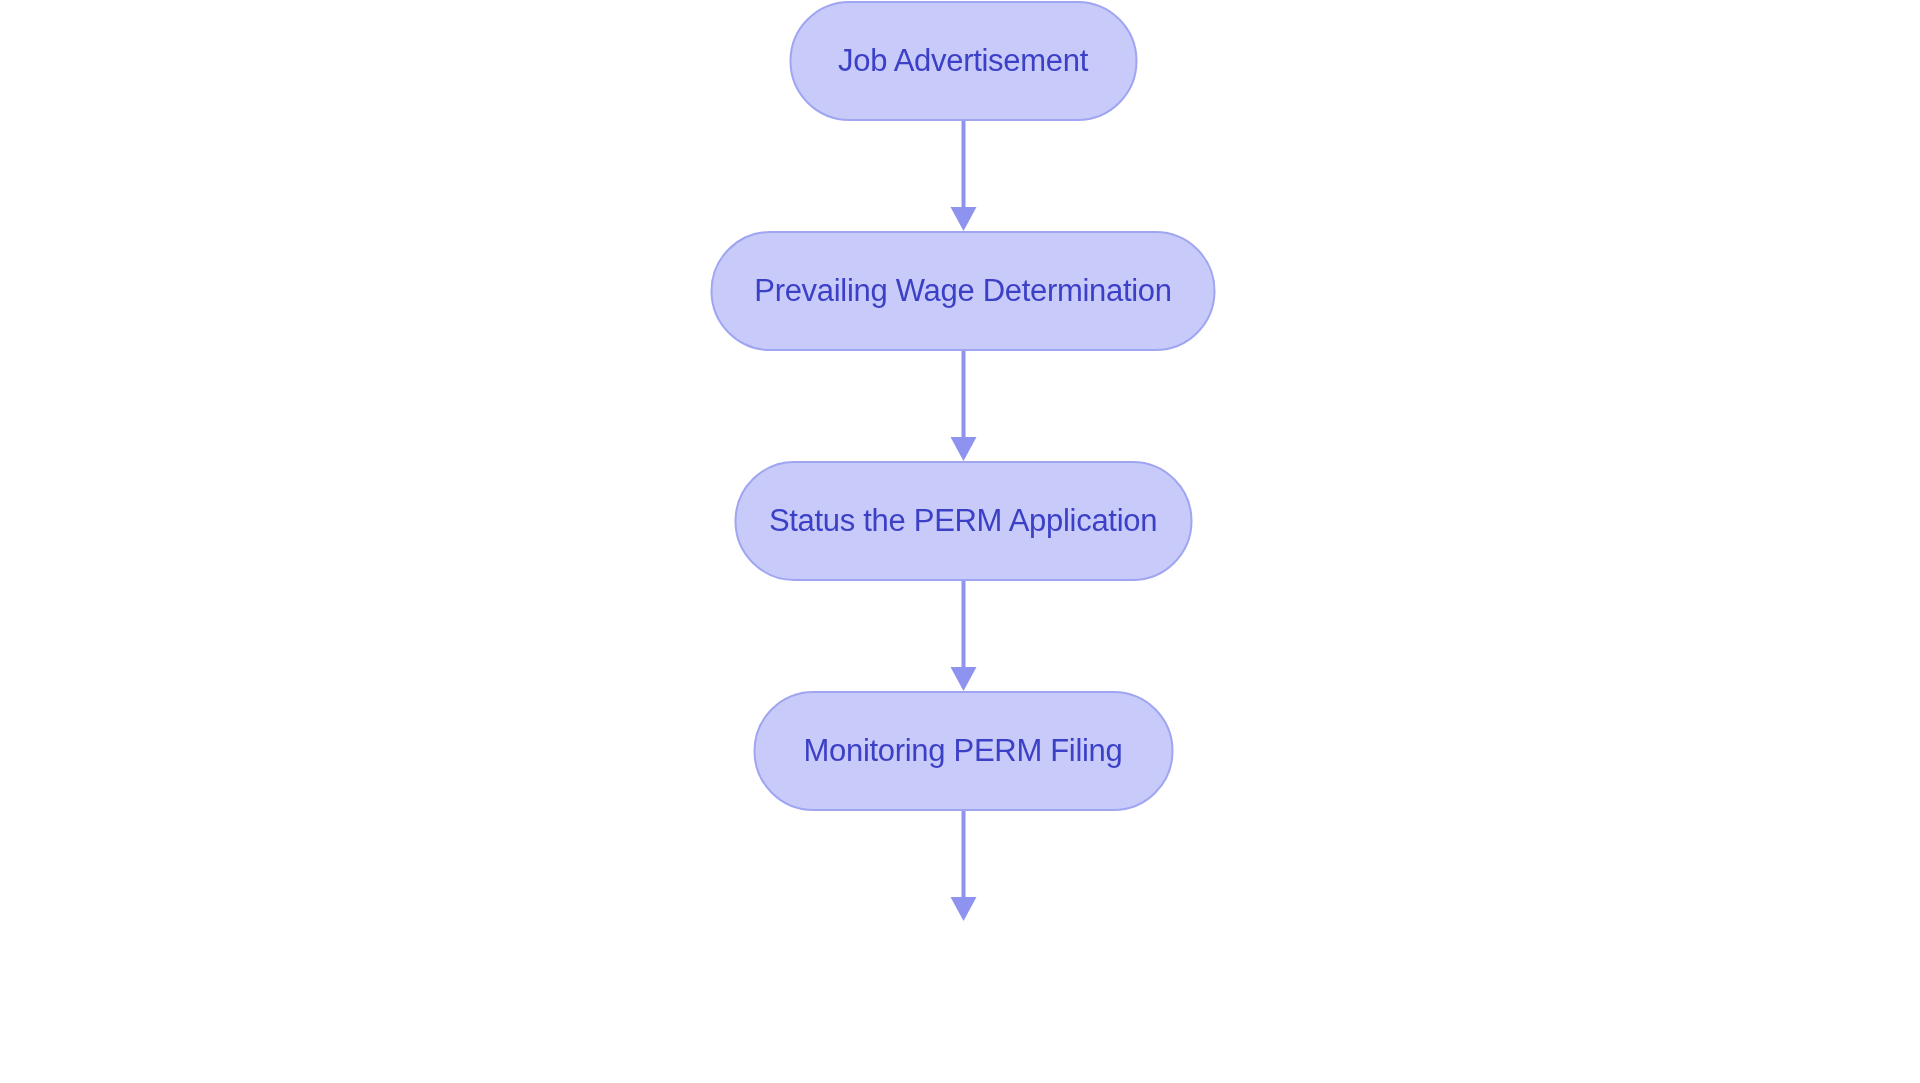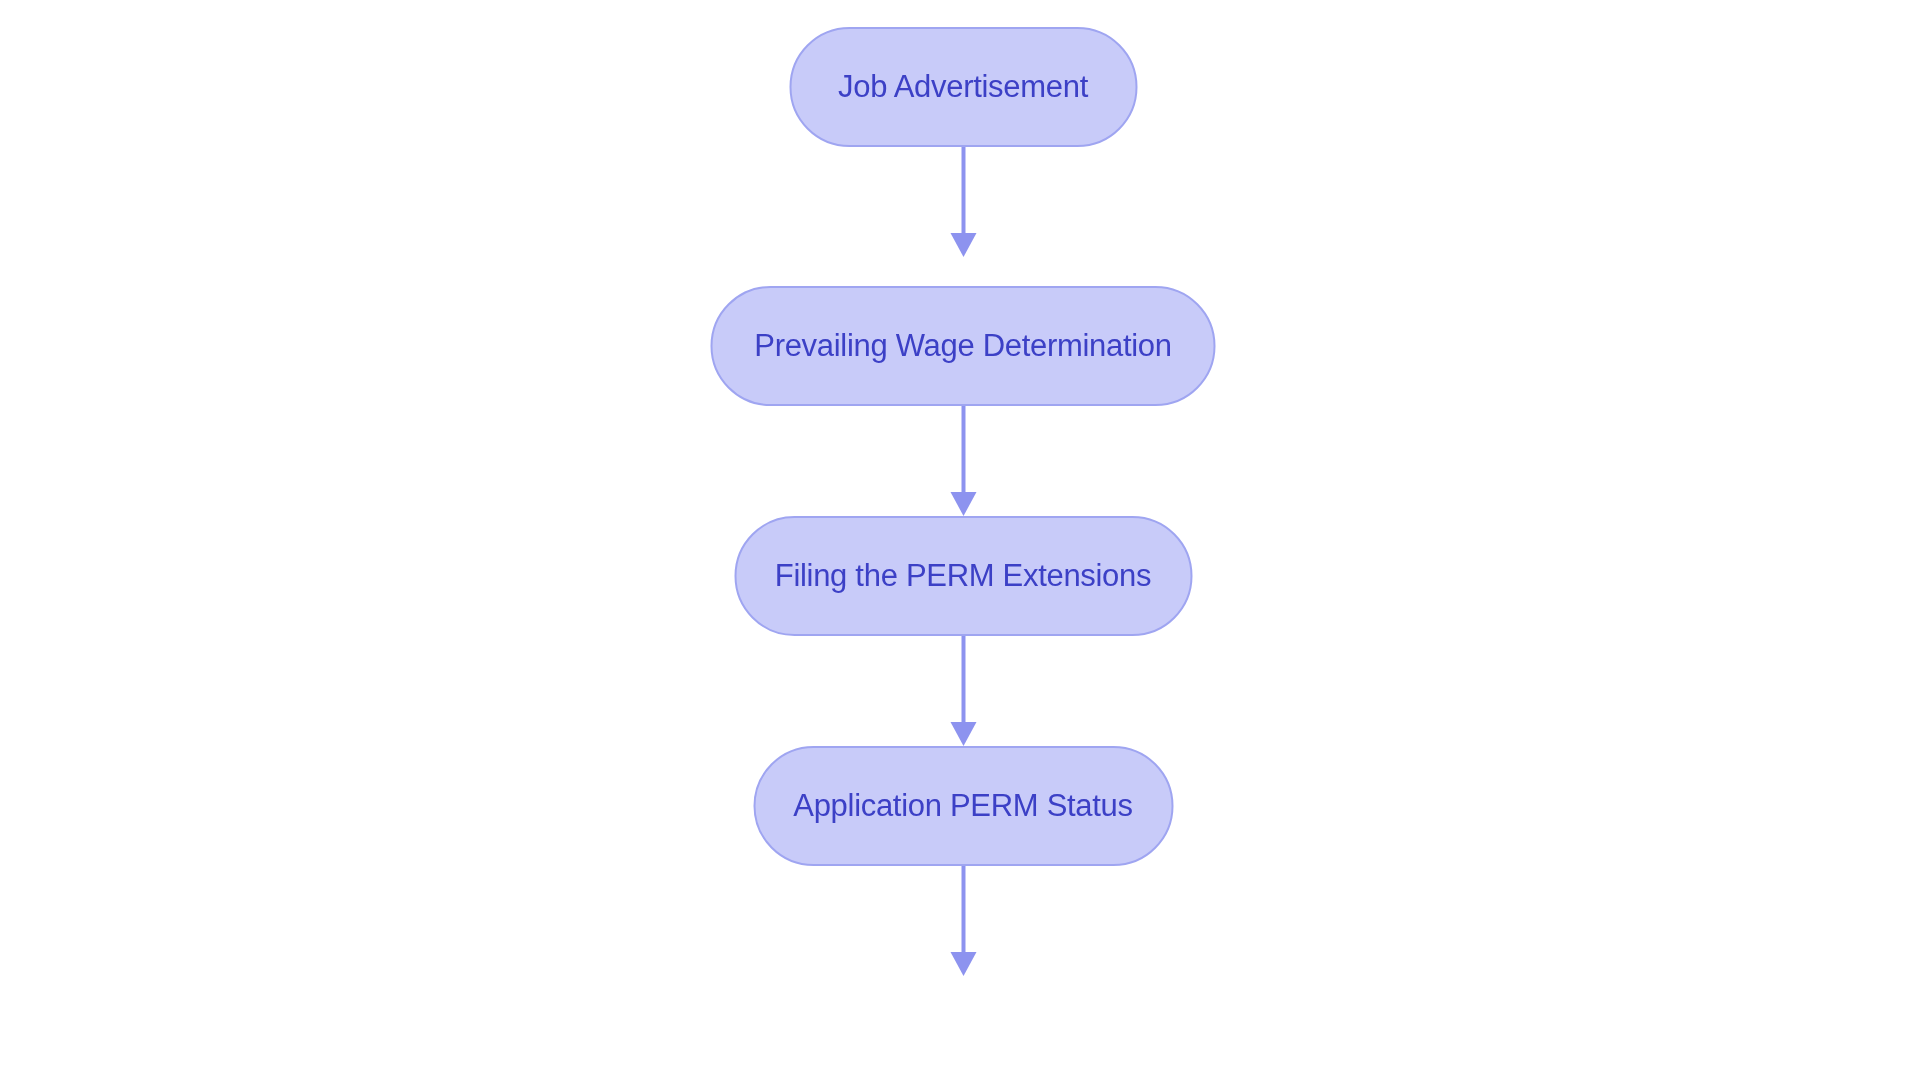--- a/index.html
+++ b/index.html
@@ -14,21 +14,21 @@
     overflow: hidden;
     position: relative;
   }
   .canvas {
     position: absolute;
     inset: 0;
   }
   .flow-column {
     position: absolute;
     left: 963px;
-    top: 27px;
+    top: 1px;
     transform: translateX(-50%);
     display: flex;
     flex-direction: column;
     align-items: center;
   }
   .node {
     height: 120px;
     box-sizing: border-box;
     border-radius: 60px;
     background: var(--node-fill, #c8cbf9);
@@ -61,21 +61,21 @@
   .arrow-head {
     flex: 0 0 auto;
     width: 0;
     height: 0;
     border-left: 13px solid transparent;
     border-right: 13px solid transparent;
     border-top: 24px solid var(--arrow, #8d93ef);
   }
   
   .w-n1 { width: 348px; }
-  .w-n2 { width: 505px; margin-top: 29px; }
+  .w-n2 { width: 505px; }
   .w-n3 { width: 458px; }
   .w-n4 { width: 420px; }
   .w-n5 { width: 505px; }
 </style>
 </head>
 <body>
 
 <div class="canvas">
   <div class="flow-column">
 
@@ -91,30 +91,30 @@
     <div class="node w-n2">
       <span class="node-label">Prevailing Wage Determination</span>
     </div>
 
     <div class="arrow">
       <span class="arrow-line"></span>
       <span class="arrow-head"></span>
     </div>
 
     <div class="node w-n3">
-      <span class="node-label">Filing the PERM Extensions</span>
+      <span class="node-label">Status the PERM Application</span>
     </div>
 
     <div class="arrow">
       <span class="arrow-line"></span>
       <span class="arrow-head"></span>
     </div>
 
     <div class="node w-n4">
-      <span class="node-label">Application PERM Status</span>
+      <span class="node-label">Monitoring PERM Filing</span>
     </div>
 
     <div class="arrow">
       <span class="arrow-line"></span>
       <span class="arrow-head"></span>
     </div>
 
 
   </div>
 </div>

